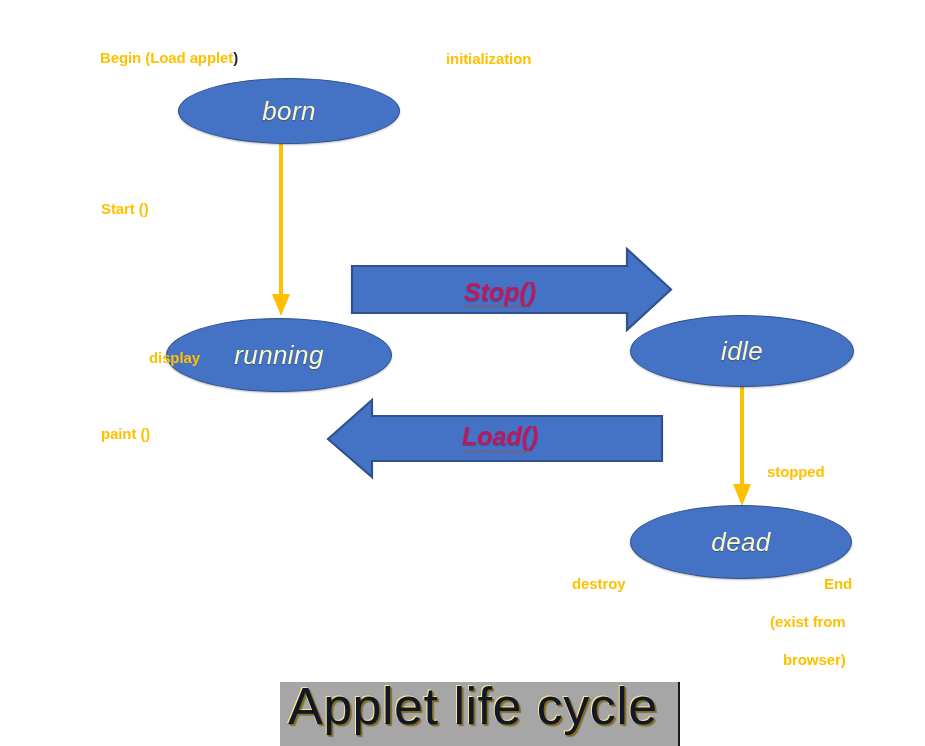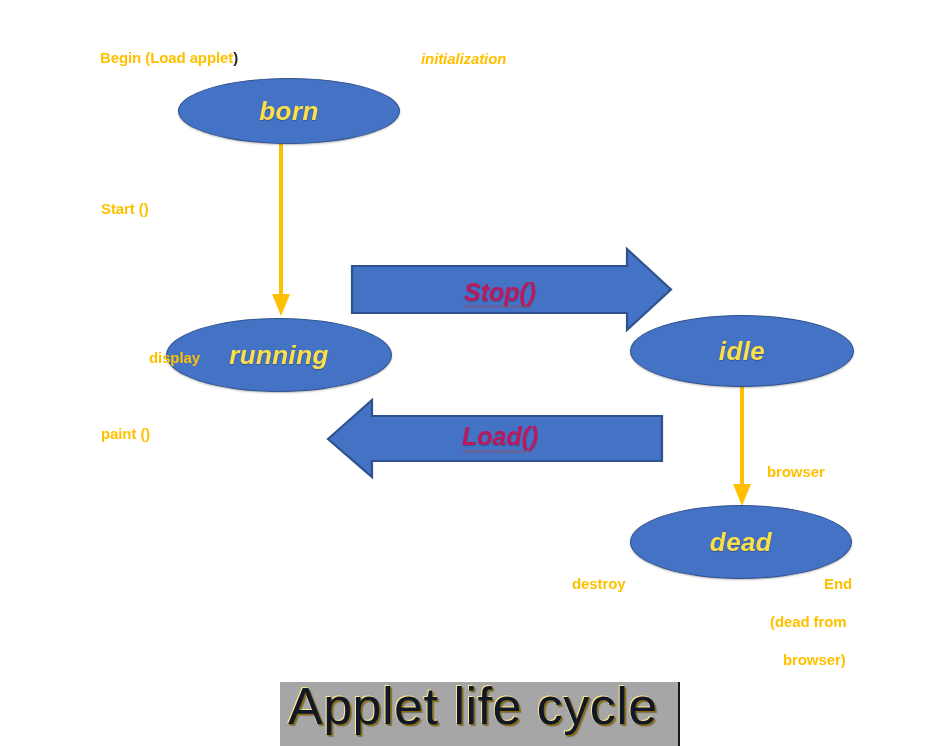--- a/index.html
+++ b/index.html
@@ -41,23 +41,23 @@
     border-radius: 50%;
     background: #4472C4;
     border: 1.6px solid #2F528F;
     box-sizing: border-box;
     display: flex;
     align-items: center;
     justify-content: center;
     box-shadow: 0 1px 2px rgba(0,0,0,0.28);
   }
   .state span {
-    color: #fde047;
+    color: #fef9c3;
     font-family: "Liberation Sans", sans-serif;
-    font-weight: bold;
+    font-weight: normal;
     font-style: italic;
     font-size: 26px;
     letter-spacing: 0.4px;
     text-shadow: 0 1px 1px rgba(0,0,0,0.25);
   }
 
   
   .block-arrow {
     position: absolute;
   }
@@ -152,35 +152,35 @@
   </div>
 
   <div class="state" style="left:630px; top:315px; width:224px; height:72px;">
     <span>idle</span>
   </div>
 
   <div class="label" style="left:100px; top:49px;">
     <span>Begin (Load applet</span><span class="paren-black">)</span>
   </div>
 
-  <div class="label" style="left:421px; top:50px;font-style:italic;">initialization</div>
+  <div class="label" style="left:446px; top:50px;">initialization</div>
 
   <div class="label" style="left:101px; top:200px;">Start ()</div>
 
   <div class="label" style="left:101px; top:349px;margin-left:48px;">display</div>
 
   <div class="label" style="left:101px; top:425px;">paint ()</div>
 
-  <div class="label" style="left:767px; top:463px;">browser</div>
+  <div class="label" style="left:767px; top:463px;">stopped</div>
 
   <div class="label" style="left:572px; top:575px;">destroy</div>
 
   <div class="label" style="left:824px; top:575px;">End</div>
 
-  <div class="label" style="left:770px; top:613px;">(dead from</div>
+  <div class="label" style="left:770px; top:613px;">(exist from</div>
 
   <div class="label" style="left:783px; top:651px;">browser)</div>
 
   <div id="title-block">
     <div id="title-text">Applet life cycle</div>
   </div>
 
 </div>
 
 </body></html>

